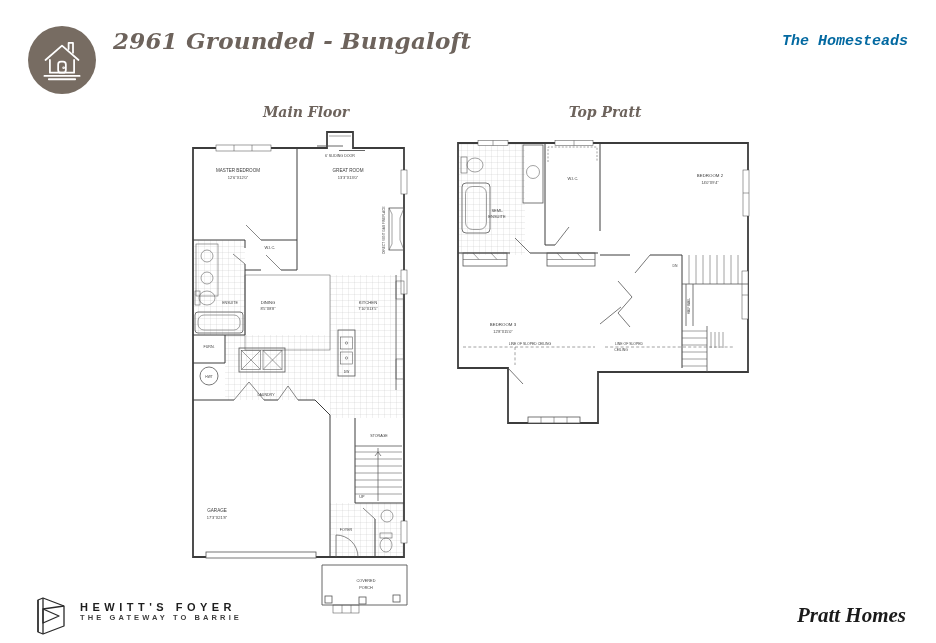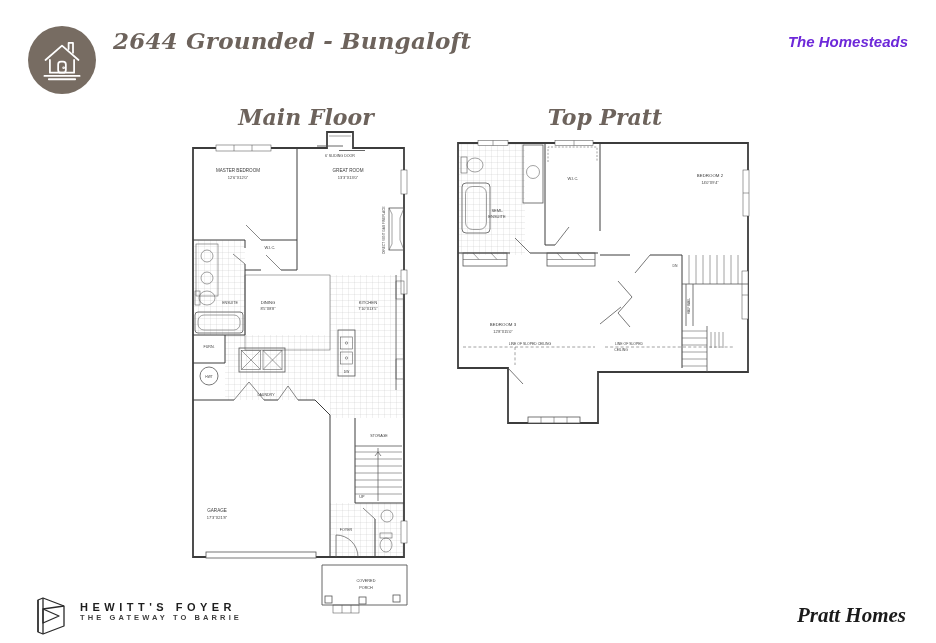--- a/index.html
+++ b/index.html
@@ -6,25 +6,25 @@
   .page{position:relative;width:936px;height:643px;background:#ffffff;overflow:hidden;
         font-family:"Liberation Sans",sans-serif;}
   
   .badge{position:absolute;left:28px;top:26px;width:68px;height:68px;border-radius:50%;
          background:#776C62;display:flex;align-items:center;justify-content:center;}
   .title-block{position:absolute;left:113px;top:27px;}
   .plan-title{font-family:"DejaVu Serif","Liberation Serif",serif;font-style:italic;font-weight:bold;
               font-size:23px;color:#6D635C;letter-spacing:.2px;}
   .plan-sub{font-family:"Liberation Sans",sans-serif;font-weight:bold;font-size:15px;
             color:#6D635C;margin-top:7px;letter-spacing:.2px;}
-  .collection{position:absolute;right:28px;top:33px;font-family:Liberation Sans, sans-serif;
-              font-style:italic;font-weight:bold;font-size:15px;color:#6d28d9;}
+  .collection{position:absolute;right:28px;top:33px;font-family:Liberation Mono, monospace;
+              font-style:italic;font-weight:bold;font-size:15px;color:#0369a1;}
   
   .floor-title{position:absolute;font-family:"DejaVu Serif","Liberation Serif",serif;font-style:italic;
-               font-weight:bold;font-size:22px;color:#6D635C;text-align:center;}
+               font-weight:bold;font-size:14px;color:#6D635C;text-align:center;}
   .floor-title.main{left:186px;top:104px;width:240px;}
   .floor-title.top{left:455px;top:104px;width:300px;}
   
   .plan-svg{position:absolute;}
   .plan-svg text{font-family:"Liberation Sans",sans-serif;fill:#3C3C3C;}
   
   .footer-logo{position:absolute;left:34px;top:595px;}
   .footer-text{position:absolute;left:80px;top:601px;}
   .community{font-size:11px;font-weight:bold;letter-spacing:4.5px;color:#1E1E1E;}
   .tagline{font-size:7.5px;font-weight:bold;letter-spacing:3.1px;color:#3E3E3E;}
@@ -43,21 +43,21 @@
         <path d="M26,10 V4.5 H30 V13.5"></path>
         <path d="M9,20 V31.5 H31 V20"></path>
         <rect x="16.5" y="21.5" width="7" height="10" rx="2.5"></rect>
         <circle cx="21.5" cy="27" r="0.4" fill="#fff"></circle>
         <path d="M4,34.5 H36"></path>
         <path d="M8,37.5 H32"></path>
       </g>
     </svg>
   </div>
   <div class="title-block">
-    <div class="plan-title">2644 Grounded - Bungaloft</div>
+    <div class="plan-title">2961 Grounded - Bungaloft</div>
   </div>
   <div class="collection">The Homesteads</div>
 
   <div class="floor-title main">Main Floor</div>
   <div class="floor-title top">Top Pratt</div>
 
   <svg class="plan-svg" style="left:186px;top:126px;" width="240" height="492" viewBox="0 0 240 492">
     <defs>
       <pattern id="tile" width="6" height="6" patternUnits="userSpaceOnUse">
         <path d="M6,0 L0,0 0,6" fill="none" stroke="#b9b9b9" stroke-width="0.4"></path>

